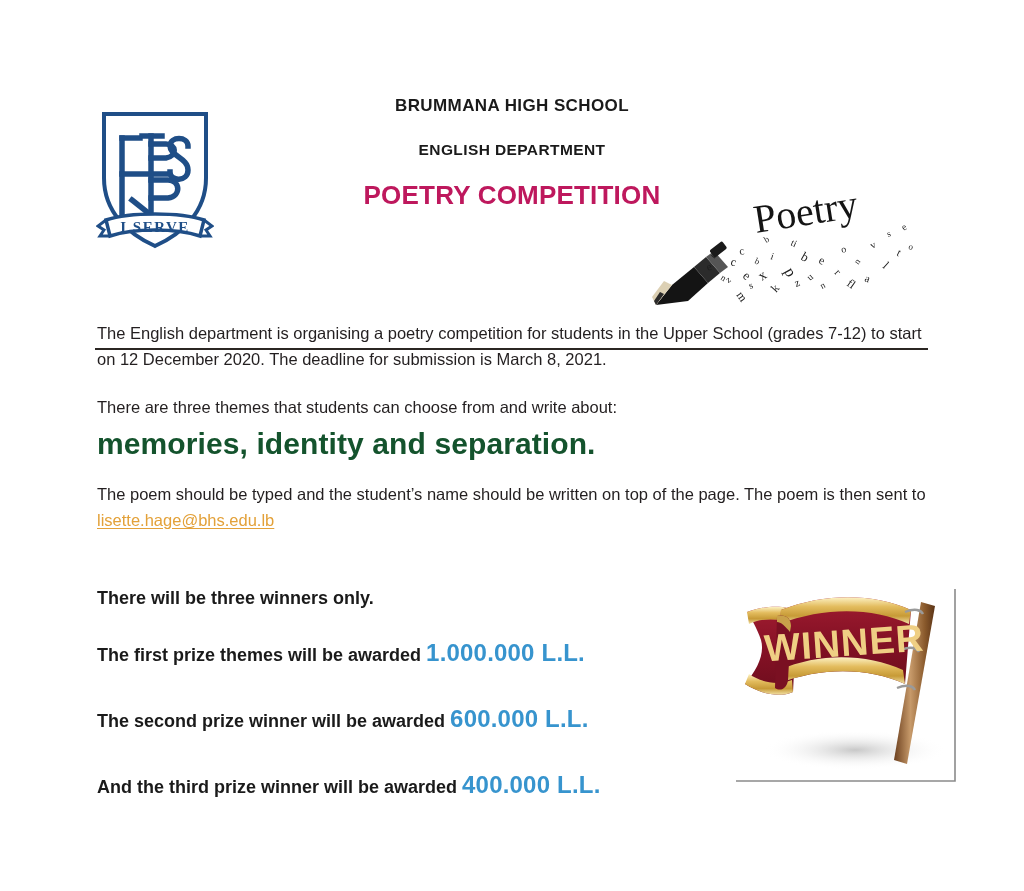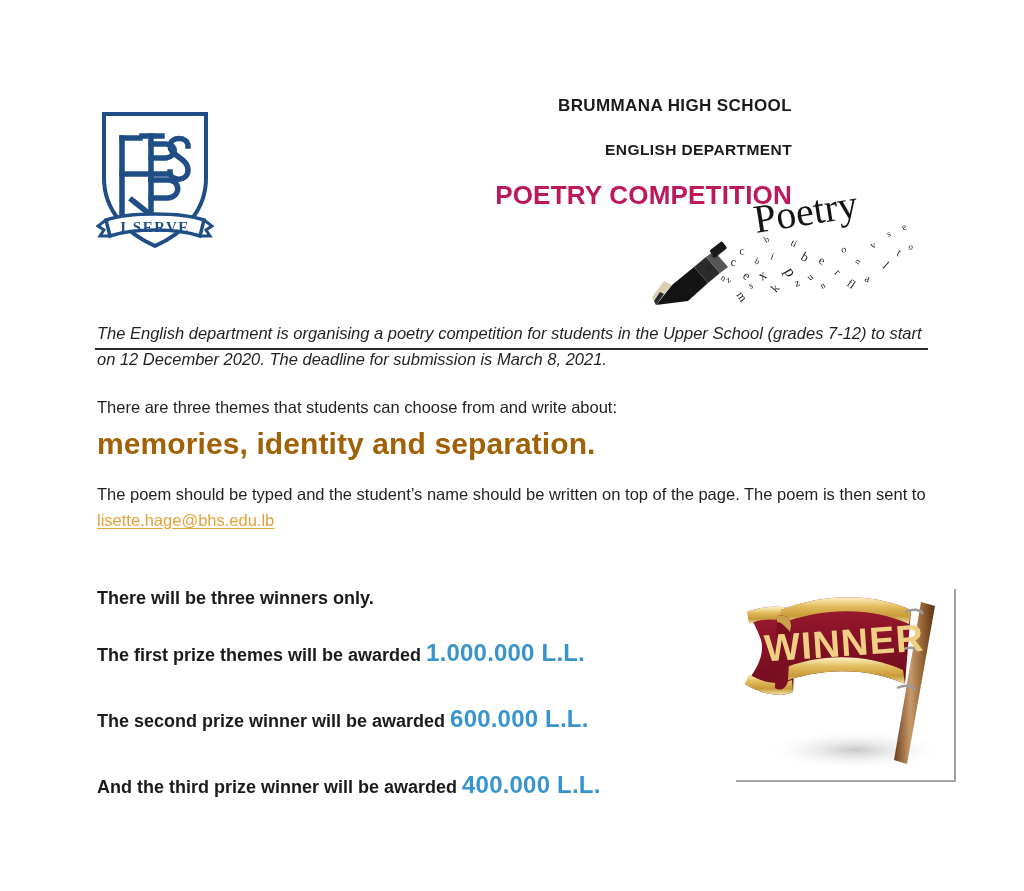--- a/index.html
+++ b/index.html
@@ -38,21 +38,21 @@
     top: 16px;
     width: 118px;
     height: 150px;
   }
 
   .header-text {
     position: absolute;
     left: 232px;
     top: 8px;
     width: 560px;
-    text-align: right;
+    text-align: center;
   }
   .header-line1 {
     font-size: 17px;
     font-weight: bold;
     letter-spacing: 0.4px;
     color: #1a1a1a;
   }
   .header-line2 {
     font-size: 15.5px;
     font-weight: bold;
@@ -98,30 +98,30 @@
     left: 97px;
     top: 320px;
     width: 836px;
   }
   .para {
     font-size: 16.5px;
     line-height: 26px;
     color: #231f20;
     margin: 0;
   }
-  .para.p1 { margin-bottom: 22px; font-style: italic; }
+  .para.p1 { margin-bottom: 22px; }
   .para.p2 { margin-bottom: 0; }
 
   .themes {
     position: absolute;
     left: 97px;
     top: 427px;
     font-size: 30px;
     font-weight: bold;
-    color: #a16207;
+    color: #14532d;
     letter-spacing: 0.1px;
   }
 
   .para-submit {
     position: absolute;
     left: 97px;
     top: 481px;
     width: 836px;
     font-size: 16.5px;
     line-height: 26px;

